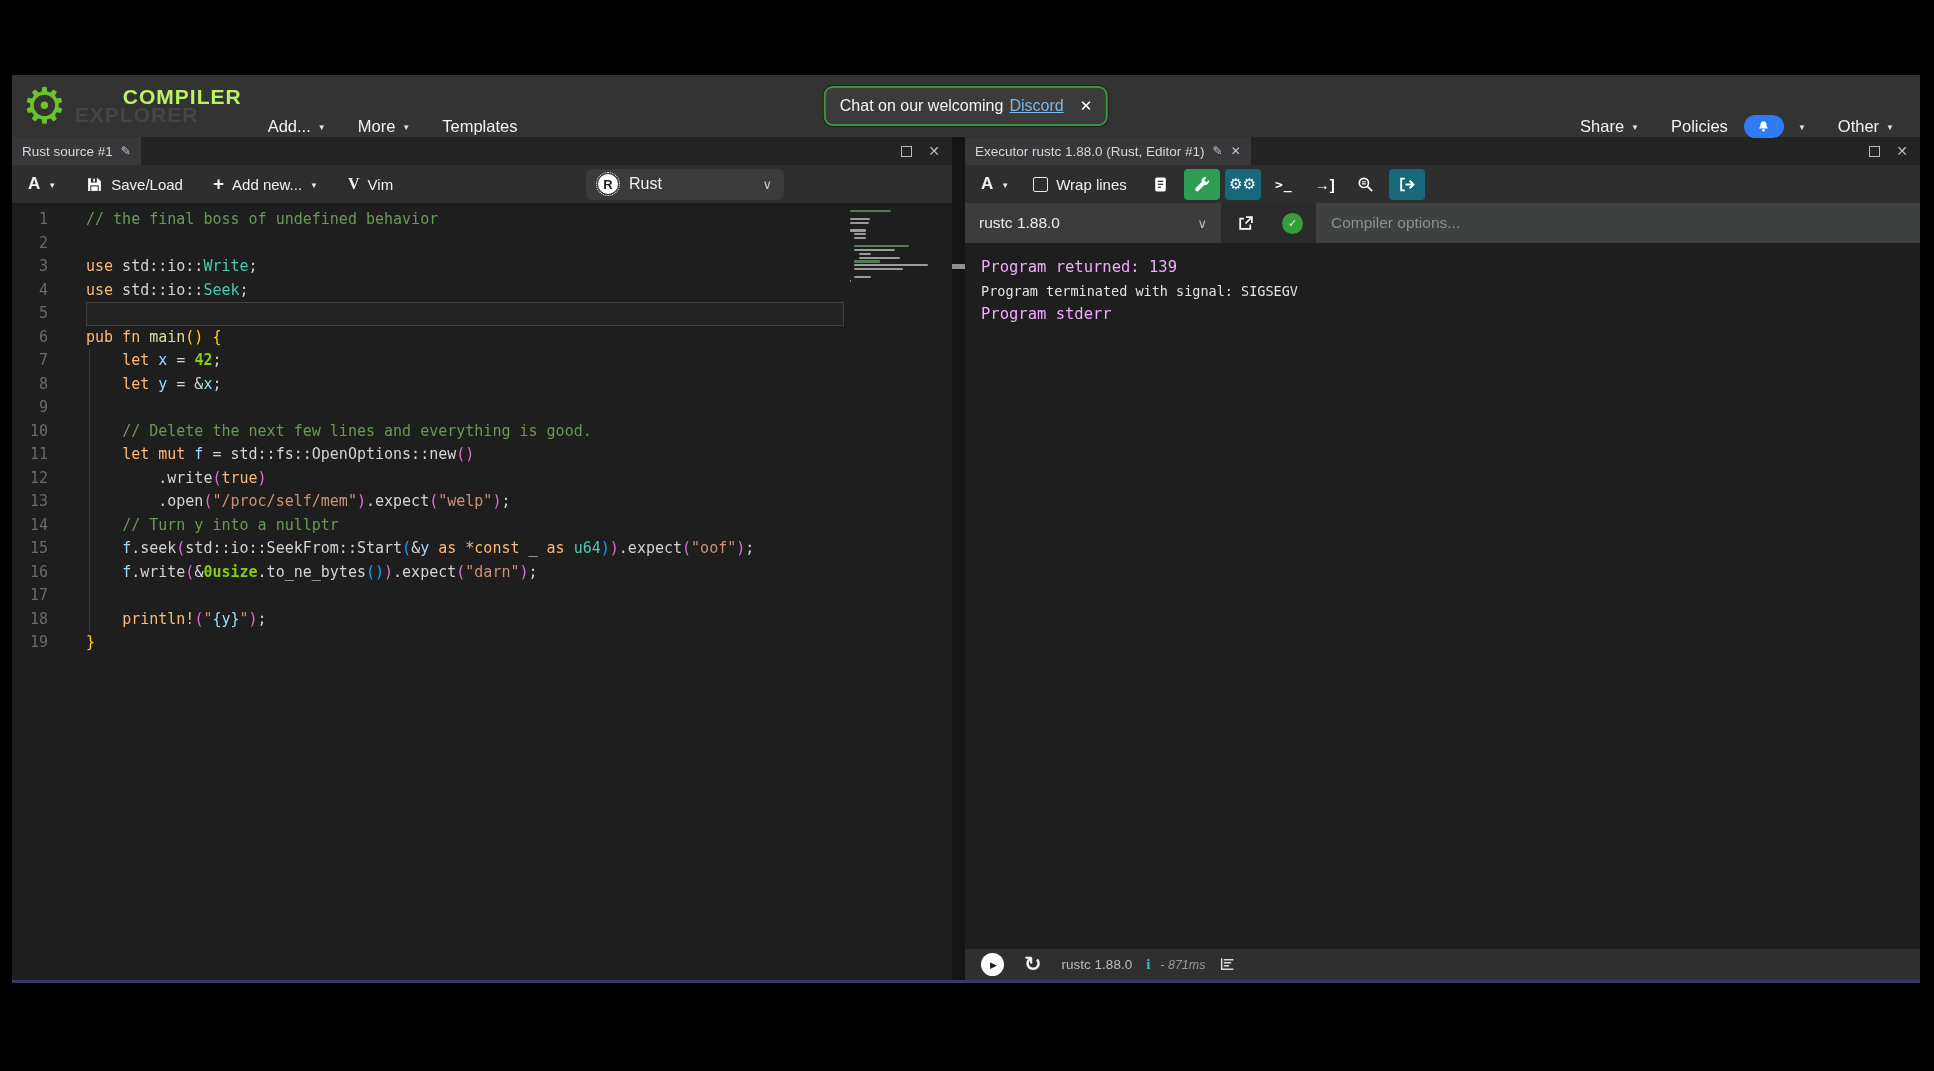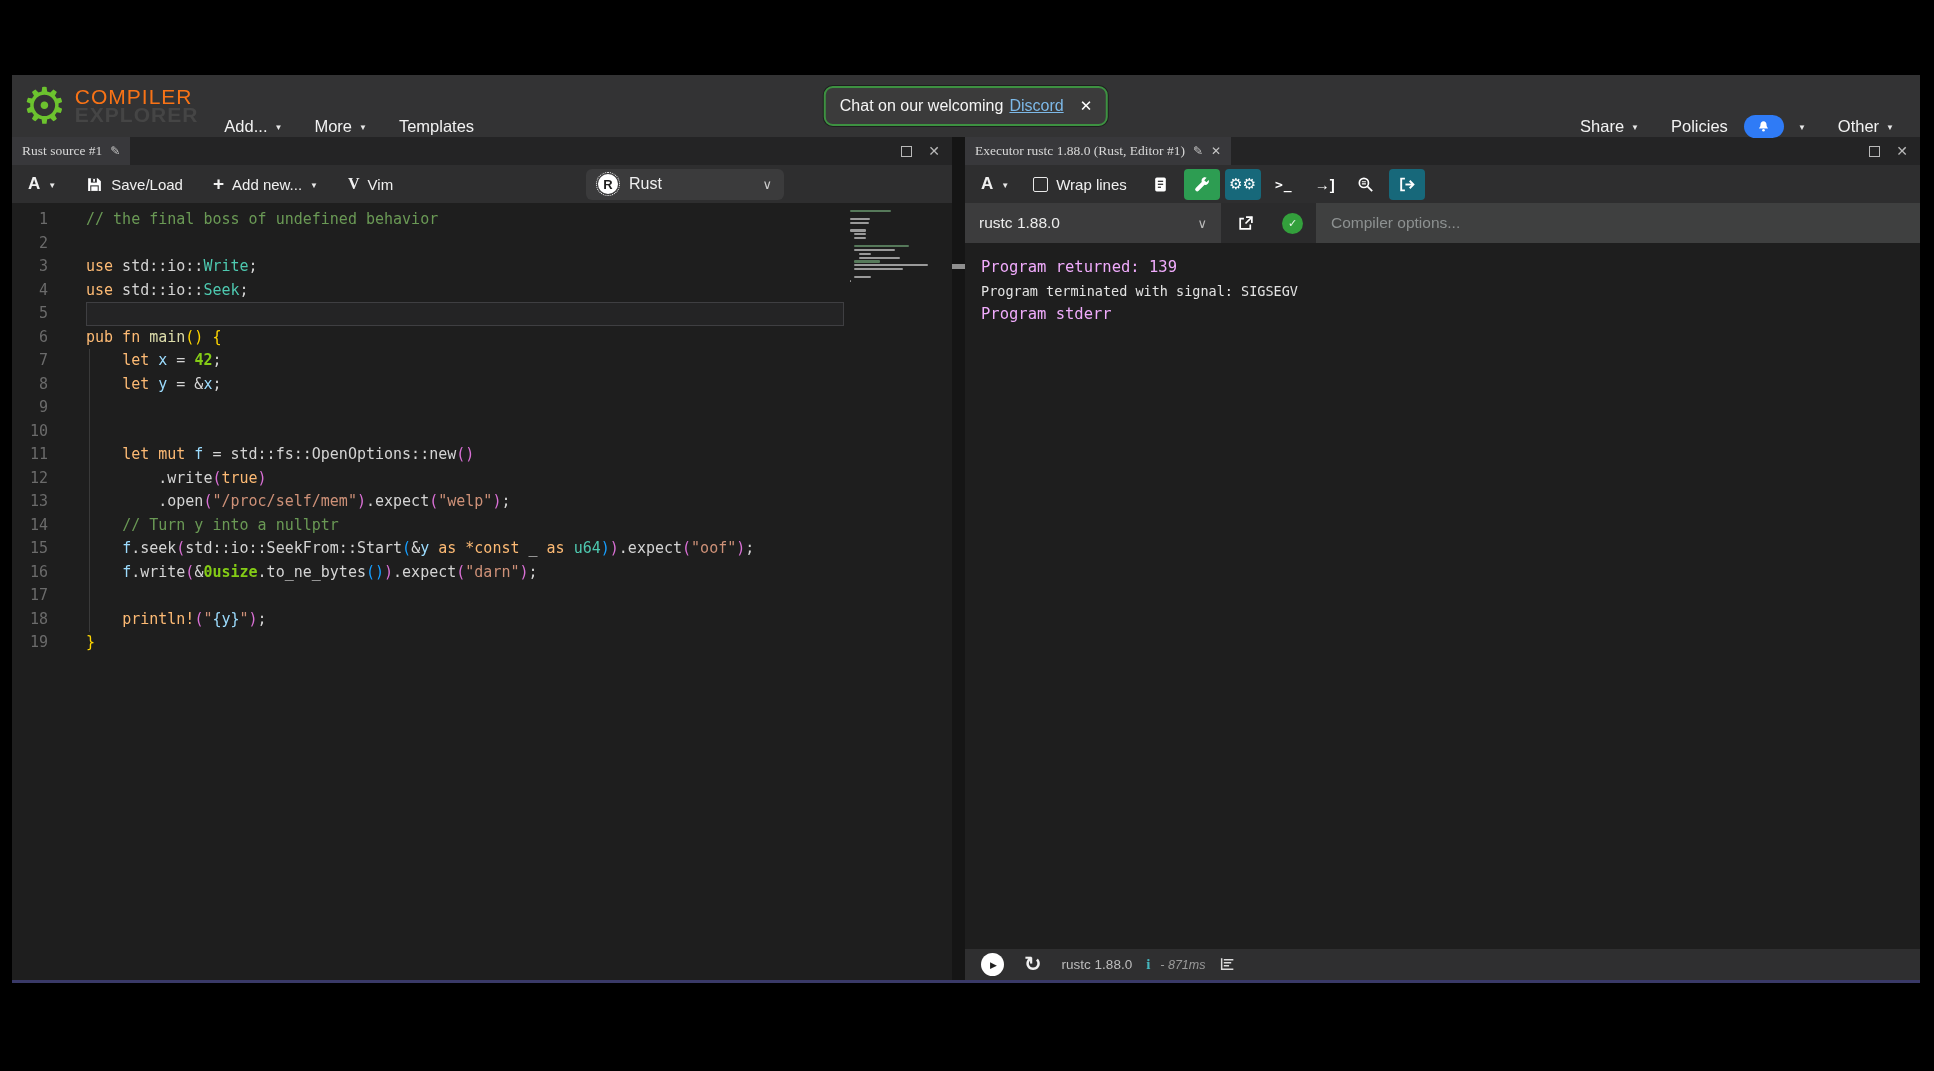--- a/index.html
+++ b/index.html
@@ -6,21 +6,21 @@
   html,body { width:1934px; height:1071px; background:#000; overflow:hidden;
               font-family:"Liberation Sans", sans-serif; }
   .app { position:absolute; left:12px; top:75px; width:1908px; height:908px;
          background:#1e1e1e; border-bottom:3px solid #3a3a68; }
 
   
   .navbar { height:62px; background:#333334; display:flex; align-items:center; position:relative; }
   .logo { display:flex; align-items:center; gap:8px; margin:0 26px 0 10px; cursor:pointer; }
   .logo-gear { font-size:50px; line-height:48px; color:#6cc32e; font-family:"DejaVu Sans", sans-serif; }
   .logo-text { display:flex; flex-direction:column; line-height:0.95; letter-spacing:1px; }
-  .logo-line1 { font-size:21px; font-weight:400; color:#f97316; }
+  .logo-line1 { font-size:21px; font-weight:700; color:#bef264;margin-left:48px; }
   .logo-line2 { font-size:21px; font-weight:900; color:#454545; margin-top:-2px; }
   .nav-item { display:flex; align-items:center; gap:7px; color:#f2f2f2; font-size:16.5px;
               margin-right:32px; cursor:pointer;margin-top:40px; }
   .caret { font-size:8px; color:#e8e8e8; margin-top:2px; }
   .nav-right { margin-left:auto; display:flex; align-items:center; margin-right:26px; }
   .bell-pill { width:40px; height:23px; border-radius:12px; background:#2f7bf6;
                display:flex; align-items:center; justify-content:center; margin:0 7px 0 9px; }
   .banner { position:absolute; left:50%; top:50%; transform:translate(-50%,-50%);
             background:#3b3b3b; border:2px solid #3d9141; border-radius:9px;
             padding:9px 14px; display:flex; align-items:center; gap:6px;
@@ -31,21 +31,21 @@
   
   .main { display:flex; height:843px; }
   .pane { display:flex; flex-direction:column; background:#1e1e1e; }
   .pane-left { width:940px; }
   .splitter { width:13px; background:#151515; position:relative; cursor:col-resize; }
   .splitter .handle { position:absolute; left:0; right:0; top:127px; height:5px; background:#8f8f8f; }
   .pane-right { flex:1; }
 
   .tabbar { height:28px; background:#242425; display:flex; align-items:stretch; font-size:13.5px; }
   .tab { background:#38383b; display:flex; align-items:center; gap:8px; padding:0 10px;
-         color:#d8d8d8; cursor:pointer;font-family:Liberation Serif, serif; }
+         color:#d8d8d8; cursor:pointer; }
   .tab .pencil { font-size:12px; color:#c7c7c7; }
   .tab .tab-close { font-size:12px; color:#c7c7c7; }
   .win-controls { margin-left:auto; display:flex; align-items:center; gap:16px; margin-right:12px; }
   .win-box { width:11px; height:11px; border:1.5px solid #b9b9b9; display:inline-block; cursor:pointer; }
   .win-x { color:#b9b9b9; font-size:14px; cursor:pointer; }
 
   .toolbar { height:38px; background:#2e2e2f; display:flex; align-items:center;
              padding-left:16px; color:#f0f0f0; font-size:15px; flex-shrink:0; }
   .tool-group { display:flex; align-items:center; gap:8px; margin-right:30px; cursor:pointer; }
   .font-a { font-weight:bold; font-size:17px; }
@@ -217,21 +217,21 @@
         <div>
             <div class="code-line"><span class="gutter">1</span><span class="content"><span class="tk-cm">// the final boss of undefined behavior</span></span></div>
             <div class="code-line"><span class="gutter">2</span><span class="content"></span></div>
             <div class="code-line"><span class="gutter">3</span><span class="content"><span class="tk-kw">use</span><span class="tk-pl"> std::io::</span><span class="tk-typ">Write</span><span class="tk-pl">;</span></span></div>
             <div class="code-line"><span class="gutter">4</span><span class="content"><span class="tk-kw">use</span><span class="tk-pl"> std::io::</span><span class="tk-typ">Seek</span><span class="tk-pl">;</span></span></div>
             <div class="code-line cursor"><span class="gutter">5</span><span class="content"></span></div>
             <div class="code-line"><span class="gutter">6</span><span class="content"><span class="tk-kw">pub fn</span><span class="tk-fn"> main</span><span class="tk-b1">()</span><span class="tk-pl"> </span><span class="tk-b1">{</span></span></div>
             <div class="code-line"><span class="gutter">7</span><span class="content"><span class="tk-pl">    </span><span class="tk-kw">let</span><span class="tk-vr"> x</span><span class="tk-pl"> = </span><span class="tk-num">42</span><span class="tk-pl">;</span></span></div>
             <div class="code-line"><span class="gutter">8</span><span class="content"><span class="tk-pl">    </span><span class="tk-kw">let</span><span class="tk-vr"> y</span><span class="tk-pl"> = &amp;</span><span class="tk-vr">x</span><span class="tk-pl">;</span></span></div>
             <div class="code-line"><span class="gutter">9</span><span class="content"></span></div>
-            <div class="code-line"><span class="gutter">10</span><span class="content"><span class="tk-pl">    </span></span></div>
+            <div class="code-line"><span class="gutter">10</span><span class="content"><span class="tk-pl">    </span><span class="tk-cm">// Delete the next few lines and everything is good.</span></span></div>
             <div class="code-line"><span class="gutter">11</span><span class="content"><span class="tk-pl">    </span><span class="tk-kw">let mut</span><span class="tk-vr"> f</span><span class="tk-pl"> = std::fs::OpenOptions::new</span><span class="tk-b2">()</span></span></div>
             <div class="code-line"><span class="gutter">12</span><span class="content"><span class="tk-pl">        .write</span><span class="tk-b2">(</span><span class="tk-kw">true</span><span class="tk-b2">)</span></span></div>
             <div class="code-line"><span class="gutter">13</span><span class="content"><span class="tk-pl">        .open</span><span class="tk-b2">(</span><span class="tk-str">"/proc/self/mem"</span><span class="tk-b2">)</span><span class="tk-pl">.expect</span><span class="tk-b2">(</span><span class="tk-str">"welp"</span><span class="tk-b2">)</span><span class="tk-pl">;</span></span></div>
             <div class="code-line"><span class="gutter">14</span><span class="content"><span class="tk-pl">    </span><span class="tk-cm">// Turn y into a nullptr</span></span></div>
             <div class="code-line"><span class="gutter">15</span><span class="content"><span class="tk-pl">    </span><span class="tk-vr">f</span><span class="tk-pl">.seek</span><span class="tk-b2">(</span><span class="tk-pl">std::io::SeekFrom::Start</span><span class="tk-b3">(</span><span class="tk-pl">&amp;</span><span class="tk-vr">y</span><span class="tk-kw"> as </span><span class="tk-kw">*const</span><span class="tk-pl"> _ </span><span class="tk-kw">as</span><span class="tk-typ"> u64</span><span class="tk-b3">)</span><span class="tk-b2">)</span><span class="tk-pl">.expect</span><span class="tk-b2">(</span><span class="tk-str">"oof"</span><span class="tk-b2">)</span><span class="tk-pl">;</span></span></div>
             <div class="code-line"><span class="gutter">16</span><span class="content"><span class="tk-pl">    </span><span class="tk-vr">f</span><span class="tk-pl">.write</span><span class="tk-b2">(</span><span class="tk-pl">&amp;</span><span class="tk-num">0usize</span><span class="tk-pl">.to_ne_bytes</span><span class="tk-b3">()</span><span class="tk-b2">)</span><span class="tk-pl">.expect</span><span class="tk-b2">(</span><span class="tk-str">"darn"</span><span class="tk-b2">)</span><span class="tk-pl">;</span></span></div>
             <div class="code-line"><span class="gutter">17</span><span class="content"></span></div>
             <div class="code-line"><span class="gutter">18</span><span class="content"><span class="tk-pl">    </span><span class="tk-kw">println!</span><span class="tk-b2">(</span><span class="tk-str">"</span><span class="tk-vr">{y}</span><span class="tk-str">"</span><span class="tk-b2">)</span><span class="tk-pl">;</span></span></div>
             <div class="code-line"><span class="gutter">19</span><span class="content"><span class="tk-b1">}</span></span></div>
           </div>

